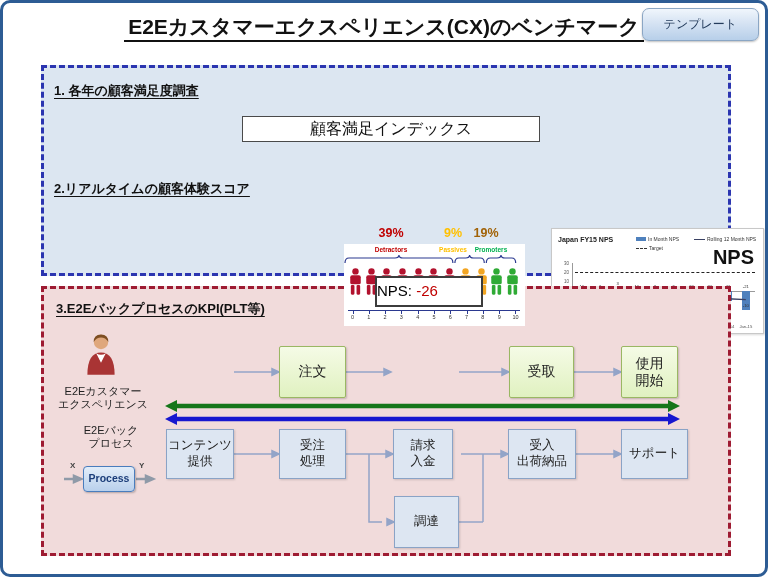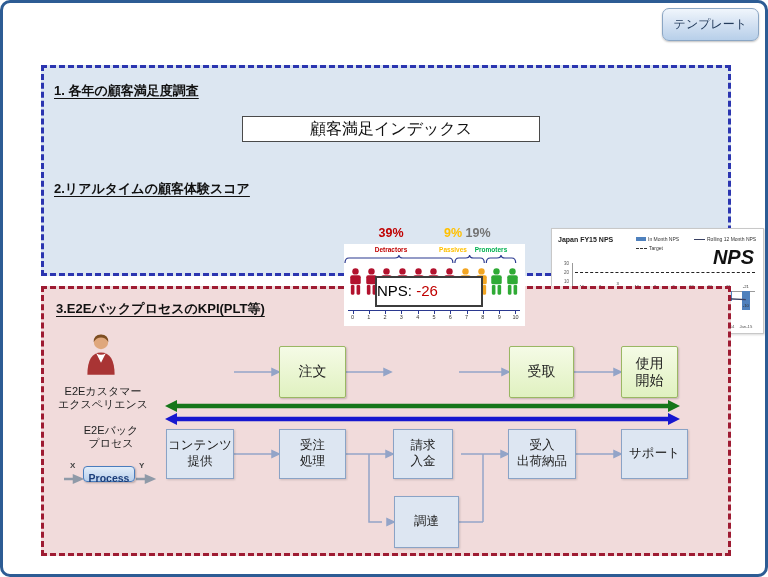--- a/index.html
+++ b/index.html
@@ -2,38 +2,38 @@
 <html><head>
 <meta charset="utf-8">
 <style>
   html,body{margin:0;padding:0;background:#fff;font-family:"Liberation Sans",sans-serif;}
   .slide{position:relative;width:768px;height:577px;box-sizing:border-box;background:#fff;
          border:3px solid #2d5c94;border-radius:10px;overflow:hidden;}
   
   .page-title{position:absolute;top:10px;left:0;width:100%;text-align:center;font-size:21px;
               font-weight:600;color:#111;}
   .page-title span{border-bottom:2px solid #111;padding:0 4px 2px 4px;}
-  .template-btn{position:absolute;top:5px;right:6px;padding:7px 11px;font-size:12px;color:#243c5c;
+  .template-btn{position:absolute;top:5px;right:6px;padding:7px 21px;font-size:12px;color:#243c5c;
                 background:linear-gradient(180deg,#f0f6fc 0%,#d6e3f3 45%,#b7cfe9 100%);
                 border:1px solid #8ba6c4;border-radius:7px;box-shadow:0 1px 2px rgba(0,0,0,.25);cursor:pointer;}
   
   .sec1{position:absolute;left:38px;top:62px;width:690px;height:211px;box-sizing:border-box;
         background:#dce6f1;border:3px dashed #2b35b0;}
   .sec3{position:absolute;left:38px;top:283px;width:690px;height:270px;box-sizing:border-box;
         background:#f1dbdb;border:3px dashed #9e1b32;}
   .sec-heading{position:absolute;font-size:13px;color:#111;font-weight:600;
                text-decoration:underline;text-underline-offset:3px;}
   
   .csi-box{position:absolute;left:198px;top:48px;width:296px;height:24px;background:#fff;
            border:1.5px solid #4a4a4a;text-align:center;font-size:16px;line-height:24px;color:#111;}
   .vline{position:absolute;left:381px;top:137px;width:3px;height:148px;background:#4f81bd;z-index:0;}
   
   .nps-fig{position:absolute;left:300px;top:158px;width:181px;height:100px;z-index:2;}
   .pct{position:absolute;top:0;width:44px;text-align:center;font-size:12.5px;font-weight:bold;}
-  .pct-detr{left:25px;color:#c00000;} .pct-pass{left:87px;color:#ffc000;} .pct-prom{left:112px;color:#737373;}
+  .pct-detr{left:25px;color:#c00000;} .pct-pass{left:87px;color:#ffc000;} .pct-prom{left:120px;color:#a16207;}
   .nps-white{position:absolute;left:0;top:18px;width:181px;height:82px;background:#fff;}
   .grp-lab{position:absolute;top:2px;font-size:6.5px;font-weight:bold;text-align:center;}
   .lab-detr{left:7px;width:80px;color:#c00000;} .lab-pass{left:89px;width:40px;color:#ffc000;}
   .lab-prom{left:127px;width:40px;color:#00b050;}
   .braces{position:absolute;left:0;top:10px;width:181px;height:10px;}
   .people{position:absolute;left:4px;top:21px;width:173px;height:34px;display:flex;}
   .nps-score{position:absolute;left:31px;top:32px;width:104px;height:27px;background:#fff;
              border:2px solid #3c3c3c;font-size:15px;line-height:25px;z-index:5;}
   .nps-score .val{color:#c00000;}
   .scale{position:absolute;left:4px;top:66px;width:172px;display:flex;justify-content:space-between;
@@ -41,50 +41,53 @@
   .scale span{font-size:5.5px;color:#333;position:relative;padding-top:3px;width:9px;text-align:center;}
   .scale span::before{content:"";position:absolute;top:0;left:50%;width:1px;height:2.5px;background:#2b3990;}
   
   .chart{position:absolute;left:507px;top:160px;width:211px;height:104px;background:#fff;
          border:1px solid #c8c8c8;box-shadow:1px 1px 2px rgba(0,0,0,.15);font-size:5px;}
   .chart-title{position:absolute;left:6px;top:7px;font-size:7px;font-weight:bold;color:#222;}
   .legend-item{position:absolute;display:flex;align-items:center;gap:2px;color:#333;white-space:nowrap;}
   .sw-bar{width:10px;height:3.5px;background:#4f81bd;} 
   .sw-line{width:11px;height:0;border-top:1.5px solid #3a4163;}
   .sw-dash{width:11px;height:0;border-top:1.5px dashed #333;}
-  .chart-nps{position:absolute;right:9px;top:17px;font-size:20px;font-weight:600;color:#111;font-style:italic;}
+  .chart-nps{position:absolute;right:9px;top:17px;font-size:20px;font-weight:600;color:#111;}
   .ytick{position:absolute;width:12px;text-align:right;font-size:4.5px;color:#555;}
   .xlab{position:absolute;font-size:4.2px;color:#555;width:18px;text-align:center;}
   .bar{position:absolute;background:#4f81bd;width:8px;}
   .bar-lab,.lin-lab{position:absolute;font-size:4.2px;color:#333;width:14px;text-align:center;}
   .axis-h{position:absolute;height:1px;background:#9a9a9a;} .axis-v{position:absolute;width:1px;background:#9a9a9a;}
   .target-line{position:absolute;border-top:1.2px dashed #222;height:0;}
   .line-svg{position:absolute;left:0;top:0;overflow:visible;}
   
   .flow-svg{position:absolute;left:0;top:0;width:690px;height:270px;pointer-events:none;z-index:1;}
   .stepbox{position:absolute;box-sizing:border-box;display:flex;align-items:center;justify-content:center;
            text-align:center;white-space:pre-line;z-index:2;}
   .green{height:52px;top:57px;background:linear-gradient(180deg,#f5fbe6,#e0f1c0);
          border:1px solid #9ab763;border-radius:2px;box-shadow:1px 1px 2px rgba(0,0,0,.2);
          font-size:14px;line-height:1.25;color:#222;}
   .blue{height:50px;top:140px;background:#dde6f2;border:1px solid #8aa3c6;
         box-shadow:1px 1px 2px rgba(0,0,0,.15);font-size:12.5px;line-height:1.25;color:#222;}
   .side-label{position:absolute;text-align:center;font-size:11px;line-height:1.2;color:#222;white-space:pre-line;z-index:2;}
   .avatar{position:absolute;left:37px;top:42px;width:40px;height:46px;z-index:2;}
-  .proc-box{position:absolute;left:39px;top:177px;width:52px;height:16px;box-sizing:border-box;
+  .proc-box{position:absolute;left:39px;top:177px;width:52px;height:26px;box-sizing:border-box;
             background:linear-gradient(180deg,#e2edf9,#b9d0ec);border:1.5px solid #4a7dbd;border-radius:4px;
             color:#1c3e7a;font-weight:bold;font-size:10.5px;text-align:center;line-height:23px;
             box-shadow:1px 1px 2px rgba(0,0,0,.25);z-index:2;}
   .xy{position:absolute;font-size:8px;font-weight:bold;color:#444;z-index:2;}
 </style>
 </head>
 <body>
 
 <div class="slide">
 
+  <div class="page-title">
+    <span>E2Eカスタマーエクスペリエンス(CX)のベンチマーク</span>
+  </div>
   <button class="template-btn">テンプレート</button>
 
   <div class="vline"></div>
 
   <div class="sec1">
     <div class="sec-heading" style="left:10px;top:14px">1. 各年の顧客満足度調査</div>
     <div class="csi-box">顧客満足インデックス</div>
     <div class="sec-heading" style="left:10px;top:112px">2.リアルタイムの顧客体験スコア</div>
 
     <div class="nps-fig">

